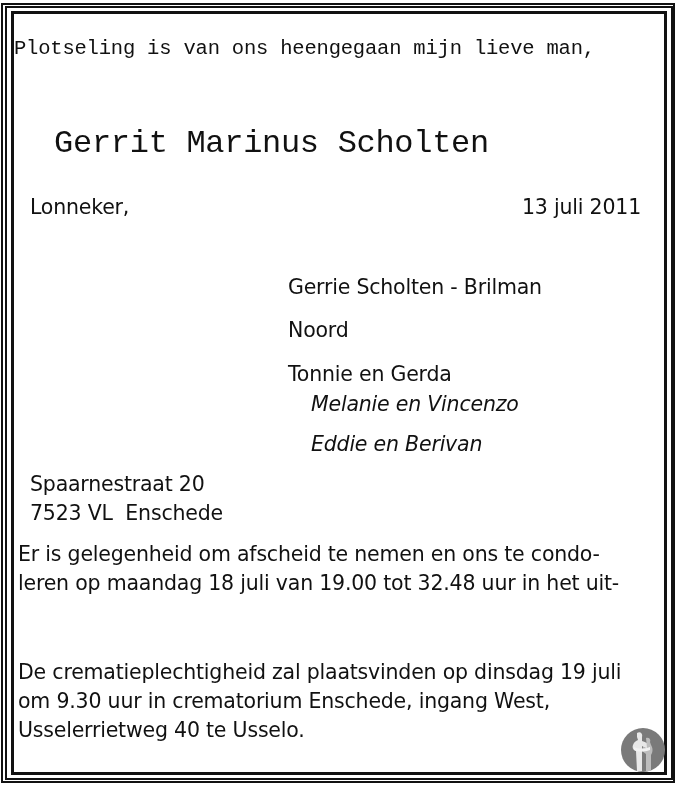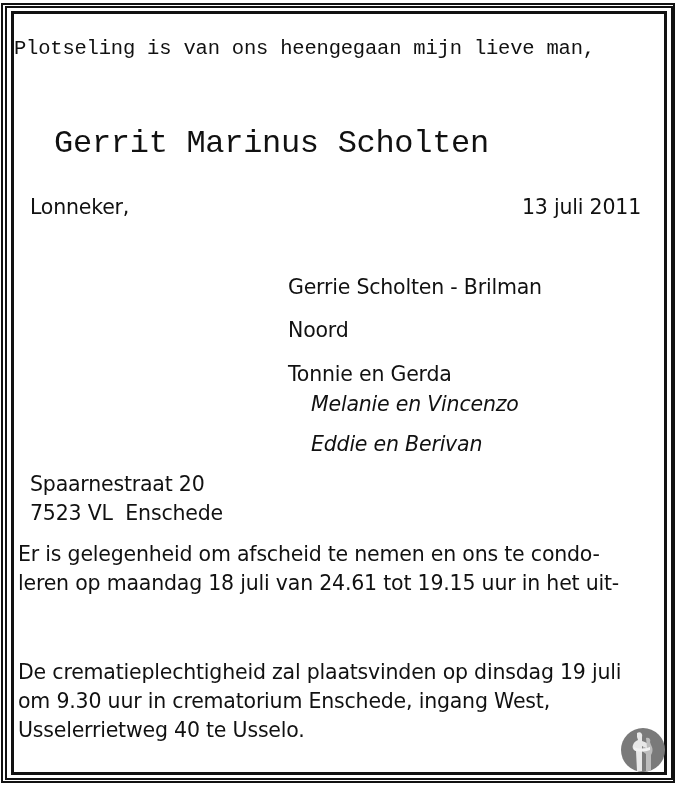--- a/index.html
+++ b/index.html
@@ -98,21 +98,21 @@
 <div class="t grand" style="top:390px;">Melanie en Vincenzo</div>
 <div class="t grand" style="top:430px;text-align:center;">Eddie en Berivan</div>
 
 <div class="t address">
   <span class="line">Spaarnestraat 20</span>
   <span class="line" style="white-space:pre;">7523 VL  Enschede</span>
 </div>
 
 <div class="t para para1">
   <span class="line">Er is gelegenheid om afscheid te nemen en ons te condo-</span>
-  <span class="line">leren op maandag 18 juli van 24.61 tot 19.15 uur in het uit-</span>
+  <span class="line">leren op maandag 18 juli van 19.00 tot 32.48 uur in het uit-</span>
 </div>
 
 <div class="t para para2">
   <span class="line">De crematieplechtigheid zal plaatsvinden op dinsdag 19 juli</span>
   <span class="line">om 9.30 uur in crematorium Enschede, ingang West,</span>
   <span class="line">Usselerrietweg 40 te Usselo.</span>
 </div>
 
 <div class="logo">
   <svg width="46" height="46" viewBox="0 0 46 46">

